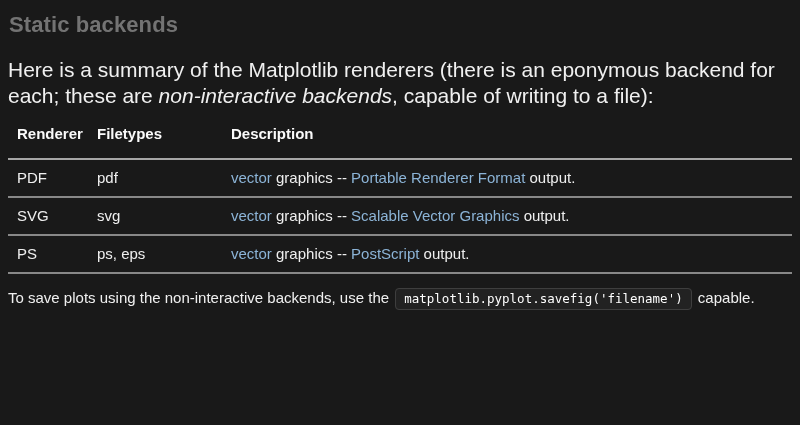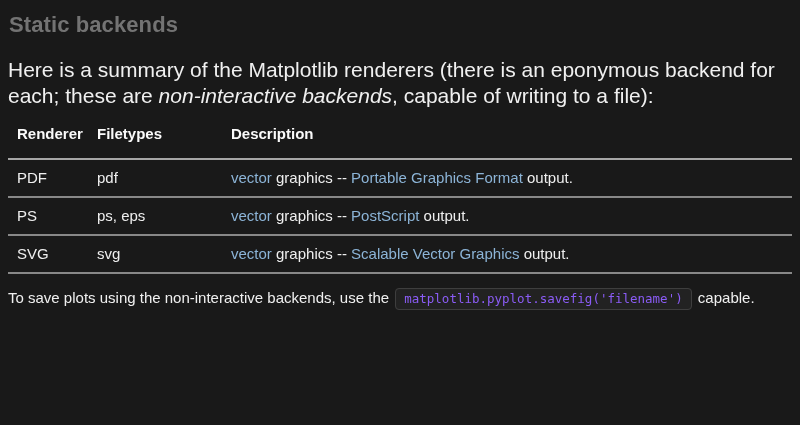--- a/index.html
+++ b/index.html
@@ -61,21 +61,21 @@
   }
   .footer-note {
     margin-top: 11px;
     font-size: 15px;
     line-height: 26px;
     color: #f0f0f0;
   }
   code.inline-code {
     font-family: "DejaVu Sans Mono", "Liberation Mono", monospace;
     font-size: 12.5px;
-    color: #8b5cf6;
+    color: #ffffff;
     background: #222222;
     border: 1px solid #3e3e3e;
     border-radius: 4px;
     padding: 2px 8px 3px;
     margin: 0 2px;
     white-space: nowrap;
   }
 </style>
 </head>
 <body>
@@ -94,28 +94,28 @@
     <tr>
       <th>Renderer</th>
       <th>Filetypes</th>
       <th>Description</th>
     </tr>
   </thead>
   <tbody id="table-body">
       <tr>
         <td>PDF</td>
         <td>pdf</td>
-        <td class="desc"><a class="doc-link">vector</a><span> graphics -- </span><a class="doc-link">Portable Graphics Format</a><span> output.</span></td>
+        <td class="desc"><a class="doc-link">vector</a><span> graphics -- </span><a class="doc-link">Portable Renderer Format</a><span> output.</span></td>
+      </tr>
+      <tr>
+        <td>SVG</td>
+        <td>svg</td>
+        <td class="desc"><a class="doc-link">vector</a><span> graphics -- </span><a class="doc-link">Scalable Vector Graphics</a><span> output.</span></td>
       </tr>
       <tr>
         <td>PS</td>
         <td>ps, eps</td>
         <td class="desc"><a class="doc-link">vector</a><span> graphics -- </span><a class="doc-link">PostScript</a><span> output.</span></td>
-      </tr>
-      <tr>
-        <td>SVG</td>
-        <td>svg</td>
-        <td class="desc"><a class="doc-link">vector</a><span> graphics -- </span><a class="doc-link">Scalable Vector Graphics</a><span> output.</span></td>
       </tr>
     </tbody>
 </table>
 
 <p class="footer-note"><span>To save plots using the non-interactive backends, use the </span><code class="inline-code">matplotlib.pyplot.savefig('filename')</code><span> capable.</span></p>
 
 </body></html>

